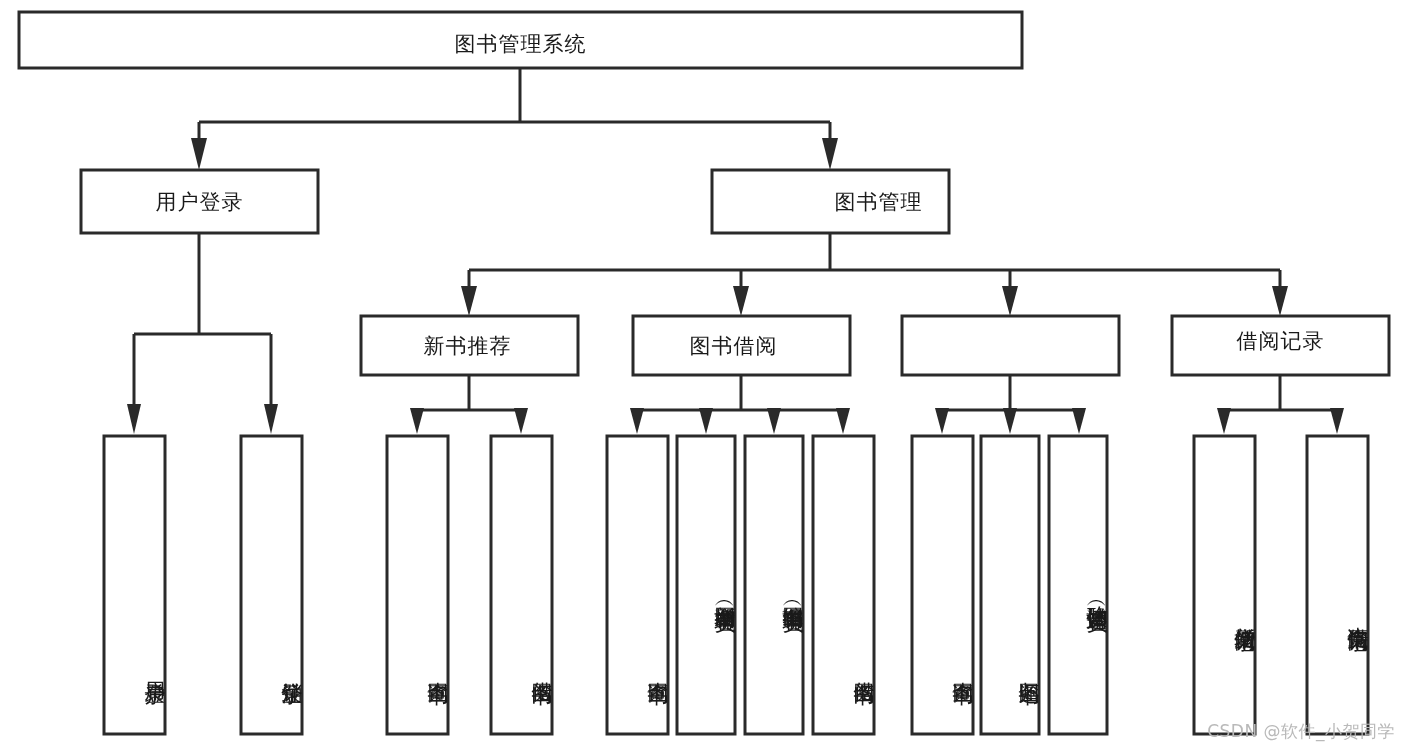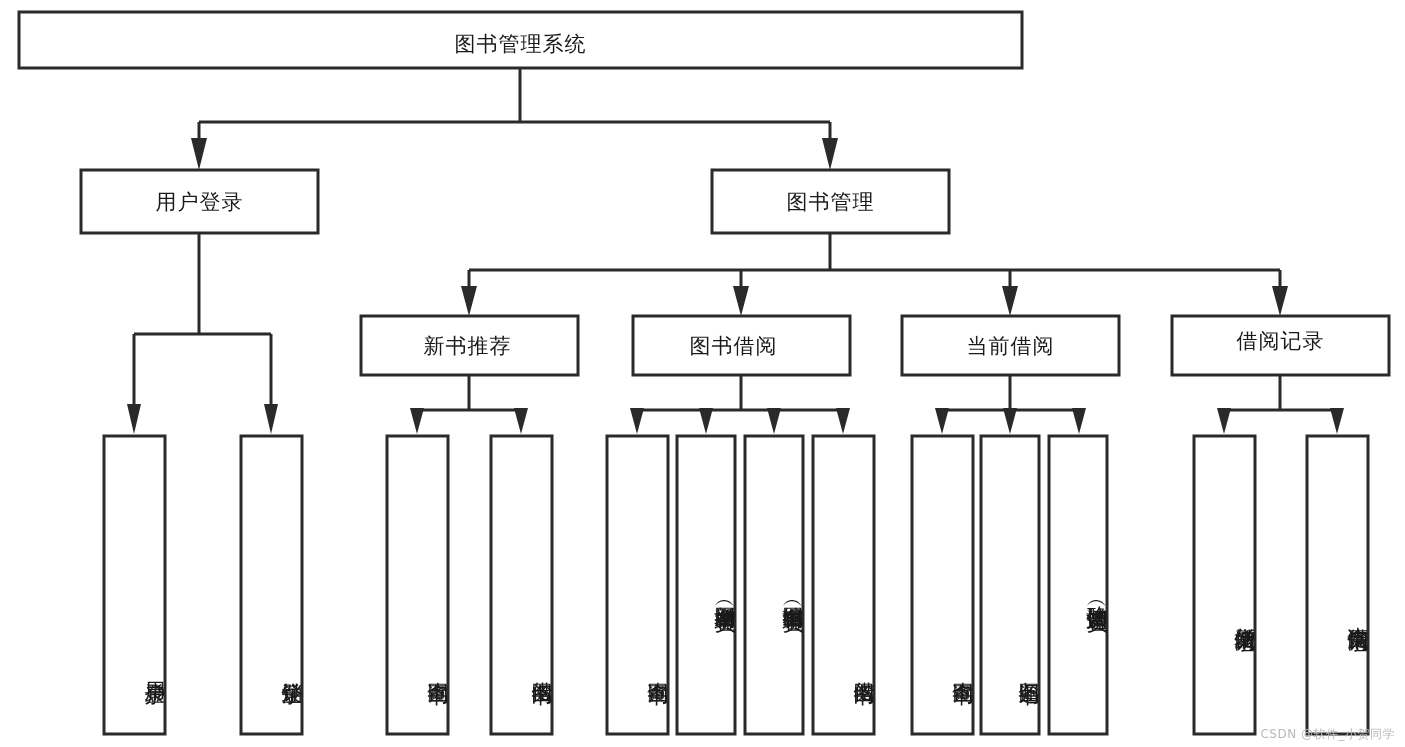--- a/index.html
+++ b/index.html
@@ -67,21 +67,21 @@
     color: #1a1a1a;
     letter-spacing: 1px;
     white-space: nowrap;
     pointer-events: none;
   }
   #watermark {
     position: absolute;
     right: 10px;
     bottom: 4px;
     font-family: "DejaVu Sans", "Liberation Sans", sans-serif;
-    font-size: 12px;
+    font-size: 17px;
     color: #b9b9b9;
     white-space: nowrap;
     letter-spacing: 0.5px;
   }
 </style>
 </head>
 <body>
 
 <div id="diagram-root">
 
@@ -177,25 +177,24 @@
     <rect class="node-rect" x="1049" y="436" width="58" height="298"></rect>
 
     <rect class="node-rect" x="1194" y="436" width="61" height="298"></rect>
     <rect class="node-rect" x="1307" y="436" width="61" height="298"></rect>
 
   </svg>
 
   <div class="hlabel-wrap" style="left:19px; top:12px; width:1003px; height:64px;">图书管理系统</div>
 
   <div class="hlabel-wrap" style="left:81px; top:170px; width:237px; height:63px;">用户登录</div>
-  <div class="hlabel-wrap" style="left:712px; top:170px; width:237px; height:63px;">图书管理</div>
+  <div class="hlabel-wrap" style="left:712px; top:170px; width:237px; height:63px;padding-left:48px;">图书管理</div>
 
   <div class="hlabel-wrap" style="left:361px; top:316px; width:213px; height:59px;">新书推荐</div>
   <div class="hlabel-wrap" style="left:633px; top:316px; width:201px; height:59px;">图书借阅</div>
-  <div class="hlabel-wrap" style="left:902px; top:316px; width:217px; height:59px;">当前借阅</div>
   <div class="hlabel-wrap" style="left:1172px; top:316px; width:217px; height:50px;">借阅记录</div>
 
   <div class="vlabel-wrap" style="left:104px; top:436px; width:61px; height:298px; padding-top:82px;">用户登录</div>
   <div class="vlabel-wrap" style="left:241px; top:436px; width:61px; height:298px; padding-top:82px;">注销登录</div>
 
   <div class="vlabel-wrap" style="left:387px; top:436px; width:61px; height:298px; padding-top:82px;">查询图书</div>
   <div class="vlabel-wrap" style="left:491px; top:436px; width:61px; height:298px; padding-top:82px;">借阅图书</div>
 
   <div class="vlabel-wrap" style="left:607px; top:436px; width:61px; height:298px; padding-top:82px;">查询图书</div>
   <div class="vlabel-wrap" style="left:677px; top:436px; width:58px; height:298px; padding-top:8px;">新增图书（管理员）</div>

